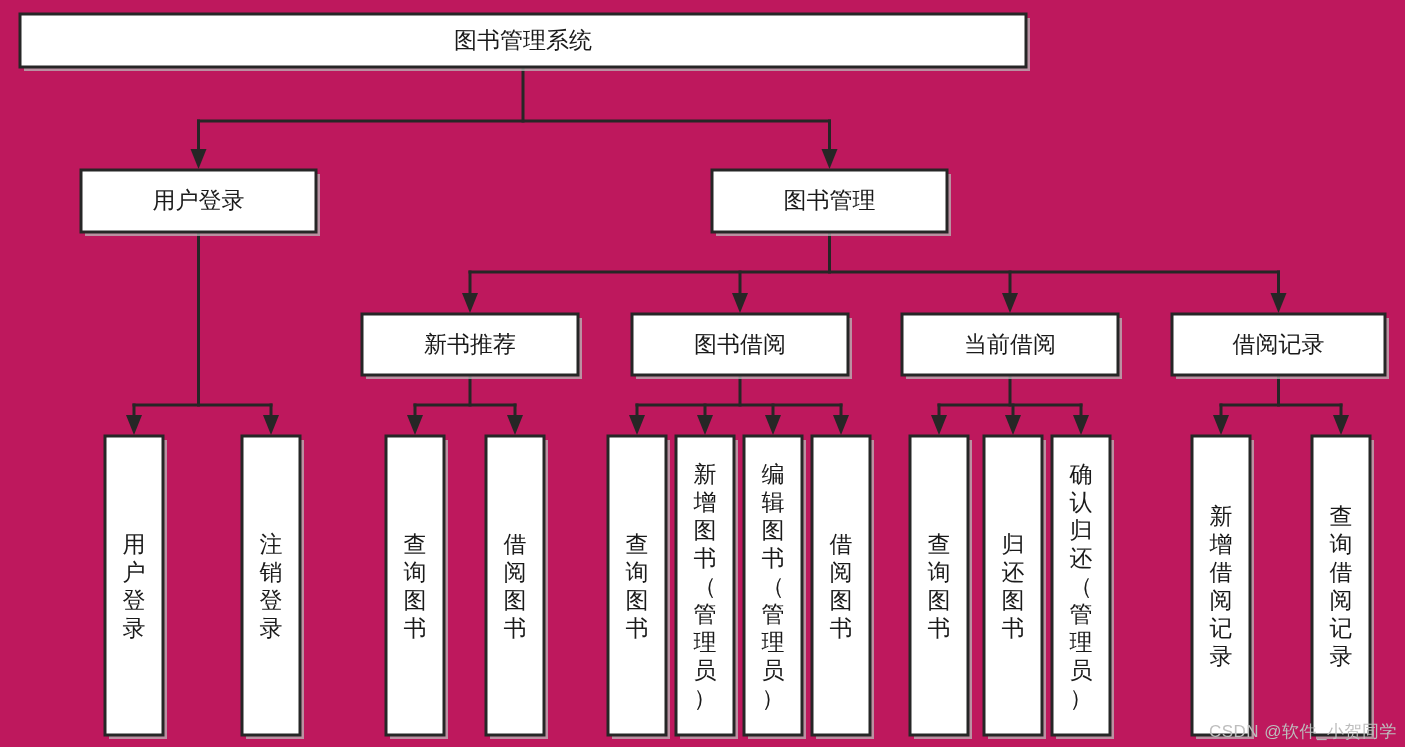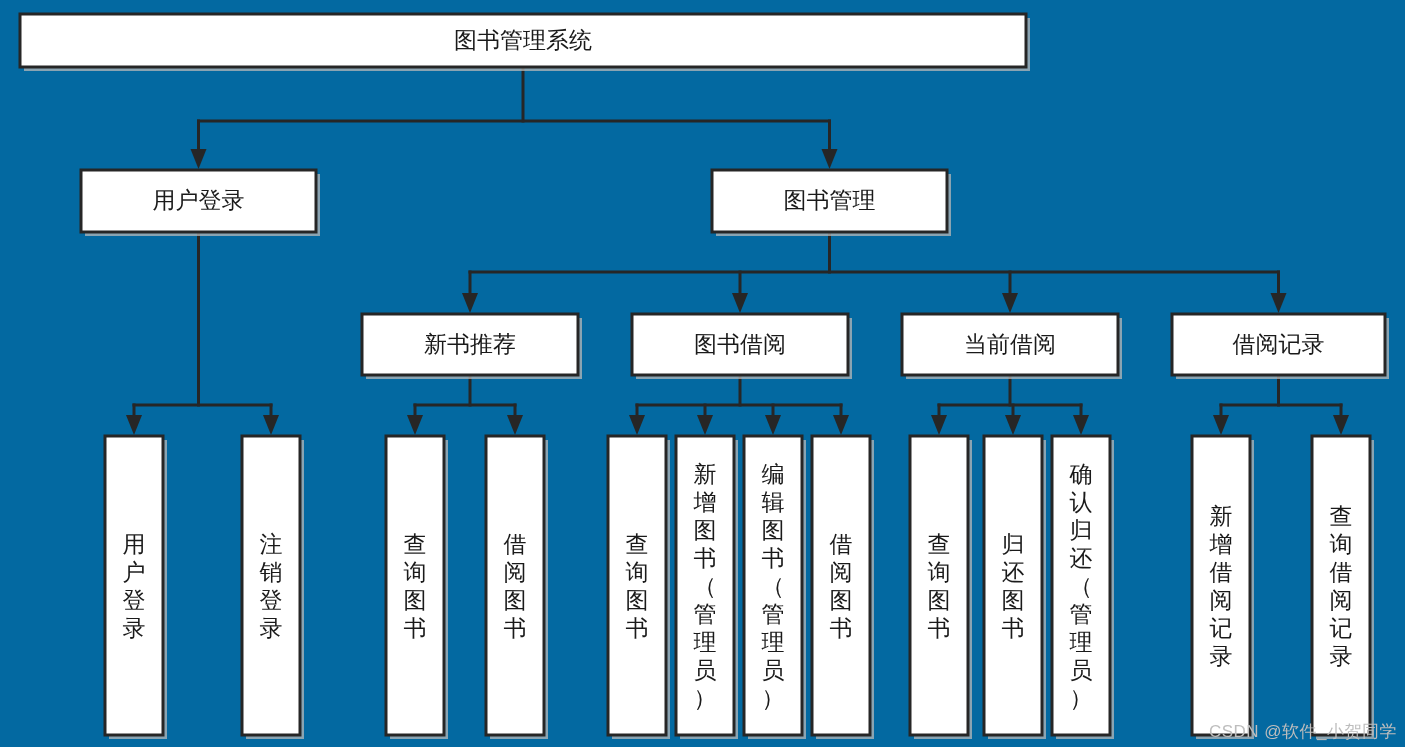--- a/index.html
+++ b/index.html
@@ -11,21 +11,21 @@
   body {
     width: 1405px;
     height: 747px;
     font-family: "Liberation Sans", "DejaVu Sans", sans-serif;
     overflow: hidden;
   }
   #diagram-root {
     position: relative;
     width: 1405px;
     height: 747px;
-    background: #0369a1;
+    background: #be185d;
   }
   svg.diagram {
     display: block;
     width: 1405px;
     height: 747px;
   }
   .node-rect {
     fill: #ffffff;
     stroke: #262626;
     stroke-width: 3;

